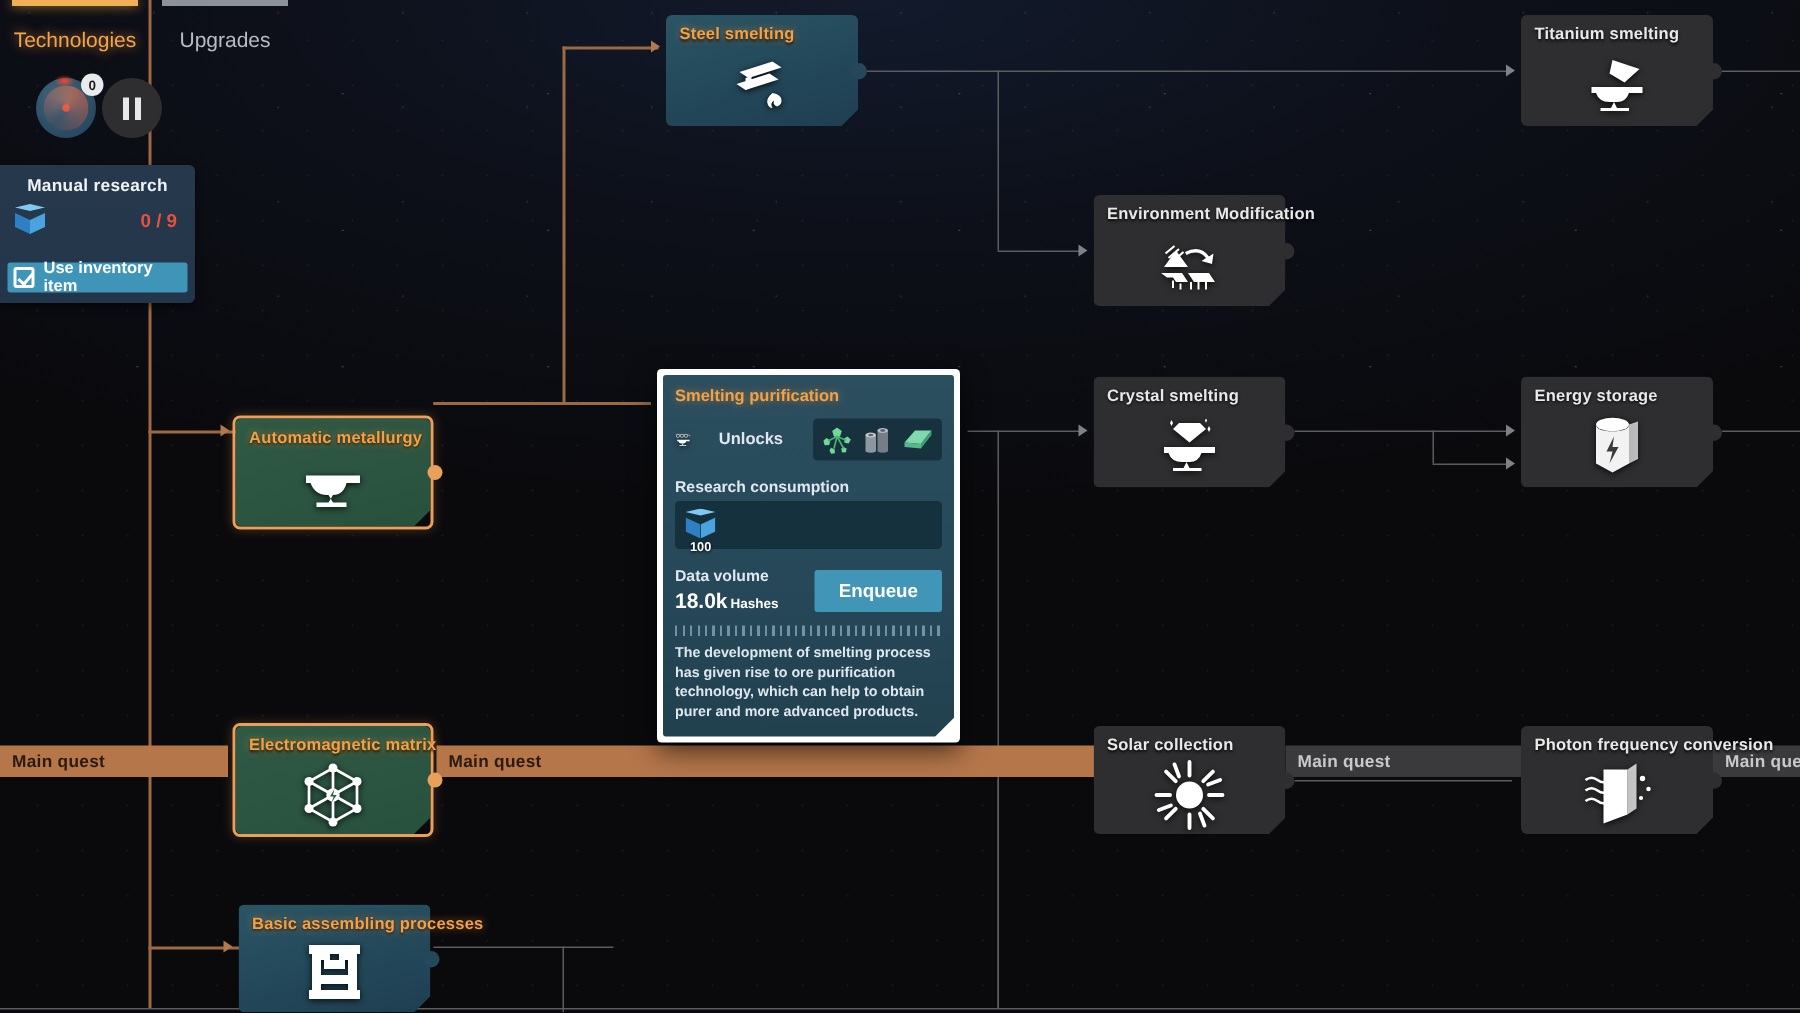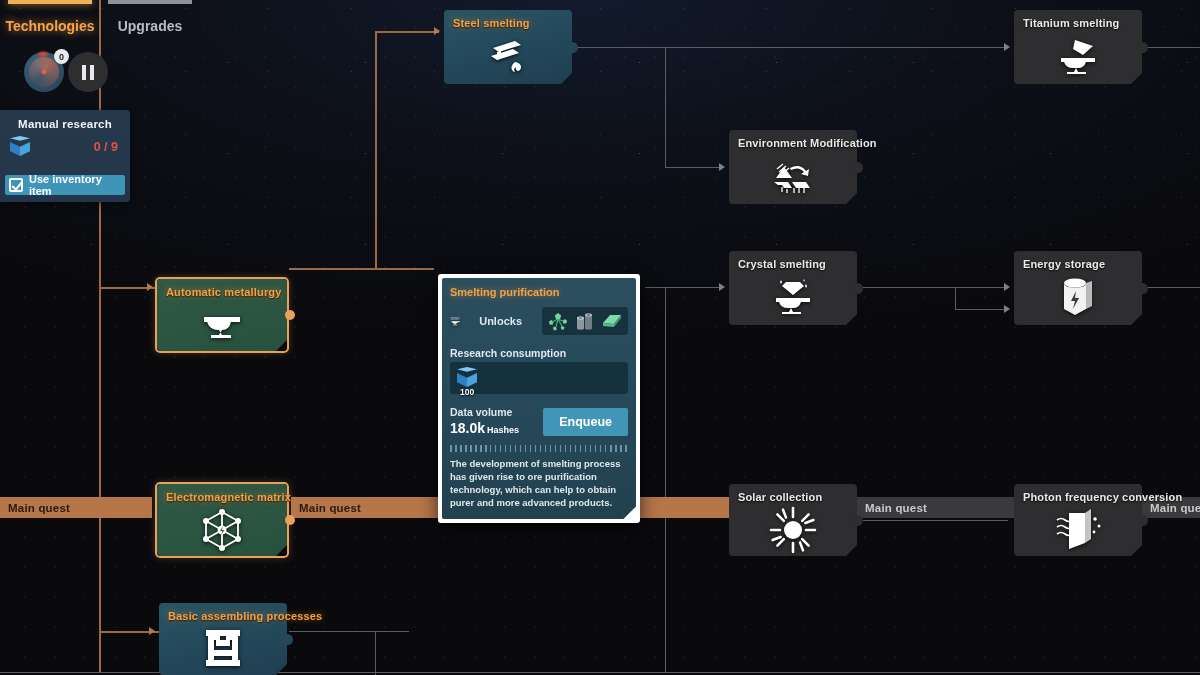--- a/index.html
+++ b/index.html
@@ -134,21 +134,21 @@
     position: absolute; left: 0; top: 0;
     height: 42px; width: 260px;
     z-index: 30;
     display: flex;
   }
   .tab {
     position: relative;
     width: 100px;
     display: flex; align-items: flex-end; justify-content: center;
     padding-bottom: 8px;
-    font-size: 14px; font-weight: bold;
+    font-size: 14px; font-weight: normal;
     cursor: pointer;
   }
   .tab .bar { position: absolute; left: 8px; right: 8px; top: 0; height: 4px; }
   .tab.active { color: #f3a44c; text-shadow: 0 0 8px rgba(243,150,60,.8); }
   .tab.active .bar { background: #f0b055; box-shadow: 0 0 7px rgba(240,160,60,.8); }
   .tab.idle { color: #b8bcc2; }
   .tab.idle .bar { background: #8d9198; }
 
   
   #orb {
@@ -244,21 +244,20 @@
 
   
   #tip {
     position: absolute; left: 438px; top: 246px;
     width: 202px;
     background: #ffffff;
     border-radius: 3px;
     padding: 4px;
     z-index: 40;
     box-shadow: 0 5px 18px rgba(0,0,0,.65);
-    margin-top: 28px;
   }
   #tip .inner {
     background: linear-gradient(180deg, #2c4f5f 0%, #274a5b 45%, #22414f 100%);
     border-radius: 2px;
     padding: 8px 8px 10px 8px;
     position: relative;
     clip-path: polygon(0 0, 100% 0, 100% calc(100% - 13px), calc(100% - 13px) 100%, 0 100%);
   }
   #tip .tname {
     color: #f0a24a; font-size: 11px; font-weight: bold;

